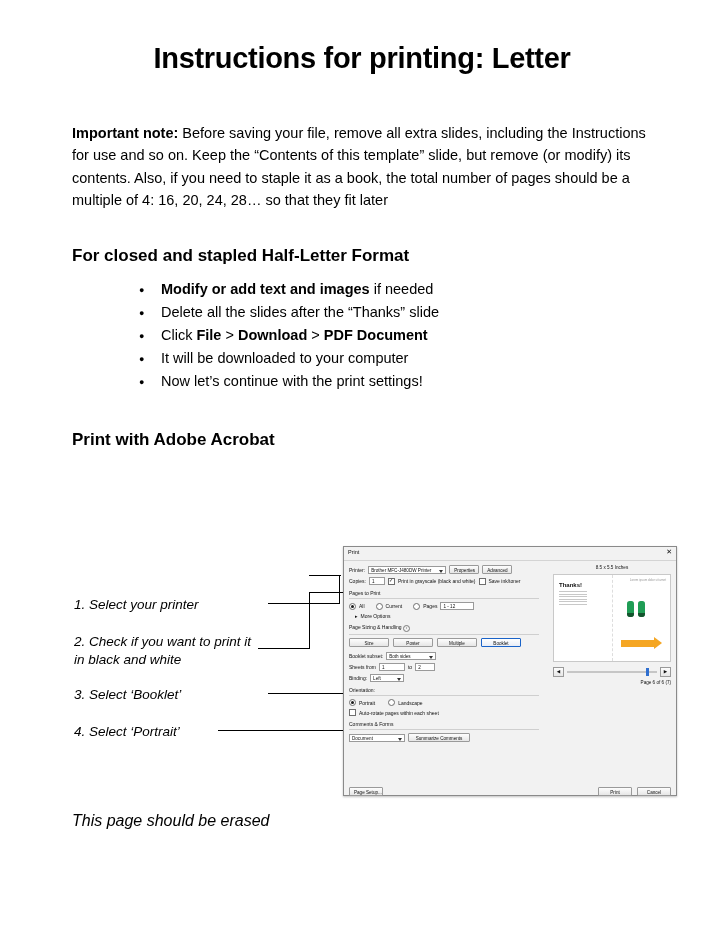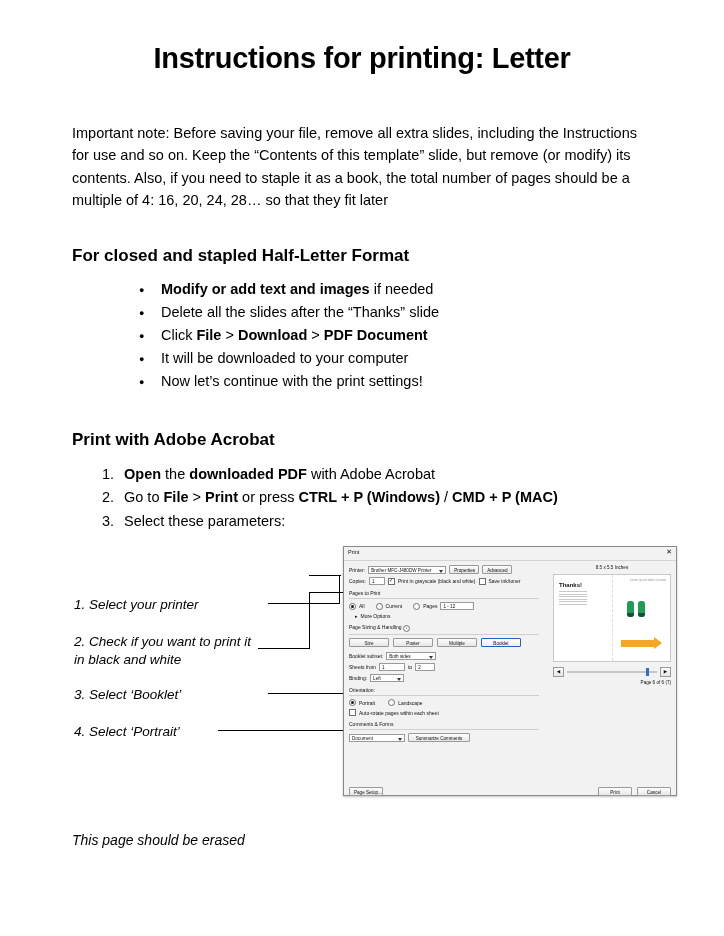--- a/index.html
+++ b/index.html
@@ -31,21 +31,21 @@
     letter-spacing: -0.3px;
   }
   .para {
     position: absolute;
     top: 122px;
     left: 72px;
     width: 580px;
     font-size: 14.5px;
     line-height: 1.55;
   }
-  .para b { font-weight: normal; }
+  .para b { font-weight: bold; }
   .h2 {
     position: absolute;
     left: 72px;
     font-size: 17px;
     font-weight: bold;
   }
   .h2-a { top: 246px; }
   .h2-b { top: 430px; }
   ul.bullets {
     position: absolute;
@@ -89,23 +89,23 @@
     line-height: 1.35;
     left: 74px;
     font-style: italic;
   }
   .c1 { top: 596px; }
   .c2 { top: 633px; width: 180px;}
   .c3 { top: 686px; }
   .c4 { top: 723px; }
   .footer-note {
     position: absolute;
-    top: 832px;
+    top: 812px;
     left: 72px;
-    font-size: 14px;
+    font-size: 16px;
     font-style: italic;
   }
   
   .leader {
     position: absolute;
     border-color: #000;
     border-style: solid;
     border-width: 0;
   }
 
@@ -382,25 +382,20 @@
   <ul class="bullets">
     <li><b>Modify or add text and images</b><span> if needed</span></li>
     <li><span>Delete all the slides after the “Thanks” slide</span></li>
     <li><span>Click <b>File</b> &gt; <b>Download</b> &gt; <b>PDF Document</b></span></li>
     <li><span>It will be downloaded to your computer</span></li>
     <li><span>Now let’s continue with the print settings!</span></li>
   </ul>
 
   <div class="h2 h2-b">Print with Adobe Acrobat</div>
 
-  <ol class="numbers">
-    <li><b>Open</b> the <b>downloaded PDF</b> with Adobe Acrobat</li>
-    <li>Go to <b>File</b> &gt; <b>Print</b> or press <b>CTRL + P (Windows)</b> / <b>CMD + P (MAC)</b></li>
-    <li>Select these parameters:</li>
-  </ol>
 
   <div class="callout c1">1. Select your printer</div>
   <div class="callout c2">2. Check if you want to print it in black and white</div>
   <div class="callout c3">3. Select ‘Booklet’</div>
   <div class="callout c4">4. Select ‘Portrait’</div>
 
   <div class="leader" style="left:268px; top:603px; width:72px; border-top-width:1px;"></div>
   <div class="leader" style="left:339px; top:575px; height:29px; border-left-width:1px;"></div>
   <div class="leader" style="left:309px; top:575px; width:32px; border-top-width:1px;"></div>
 

